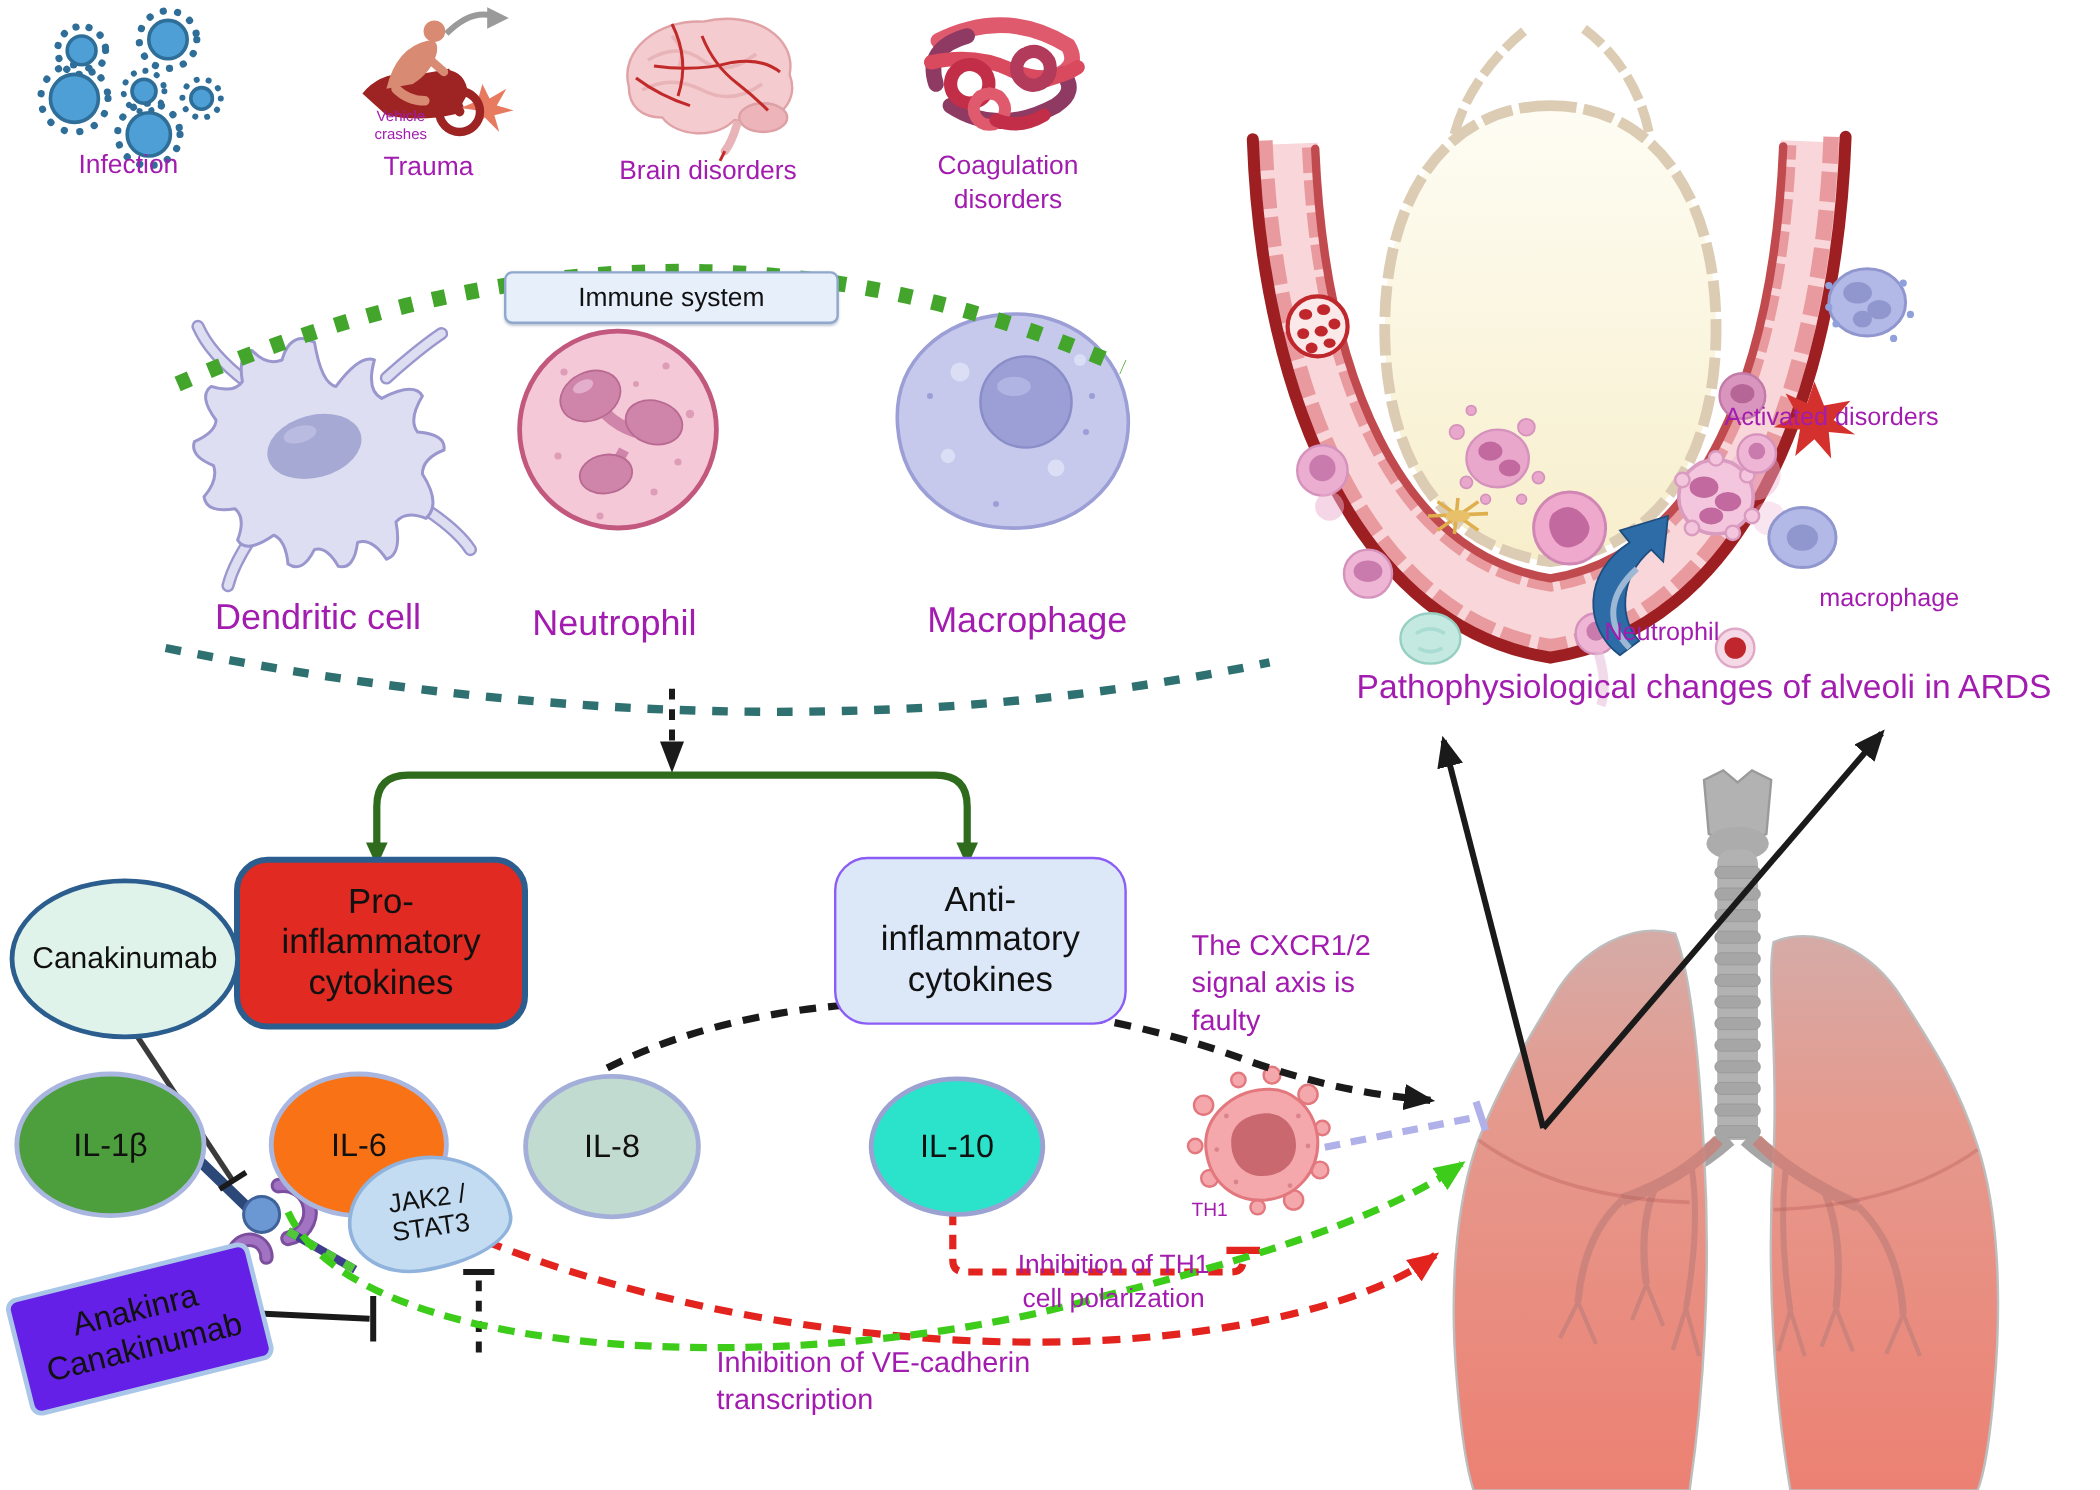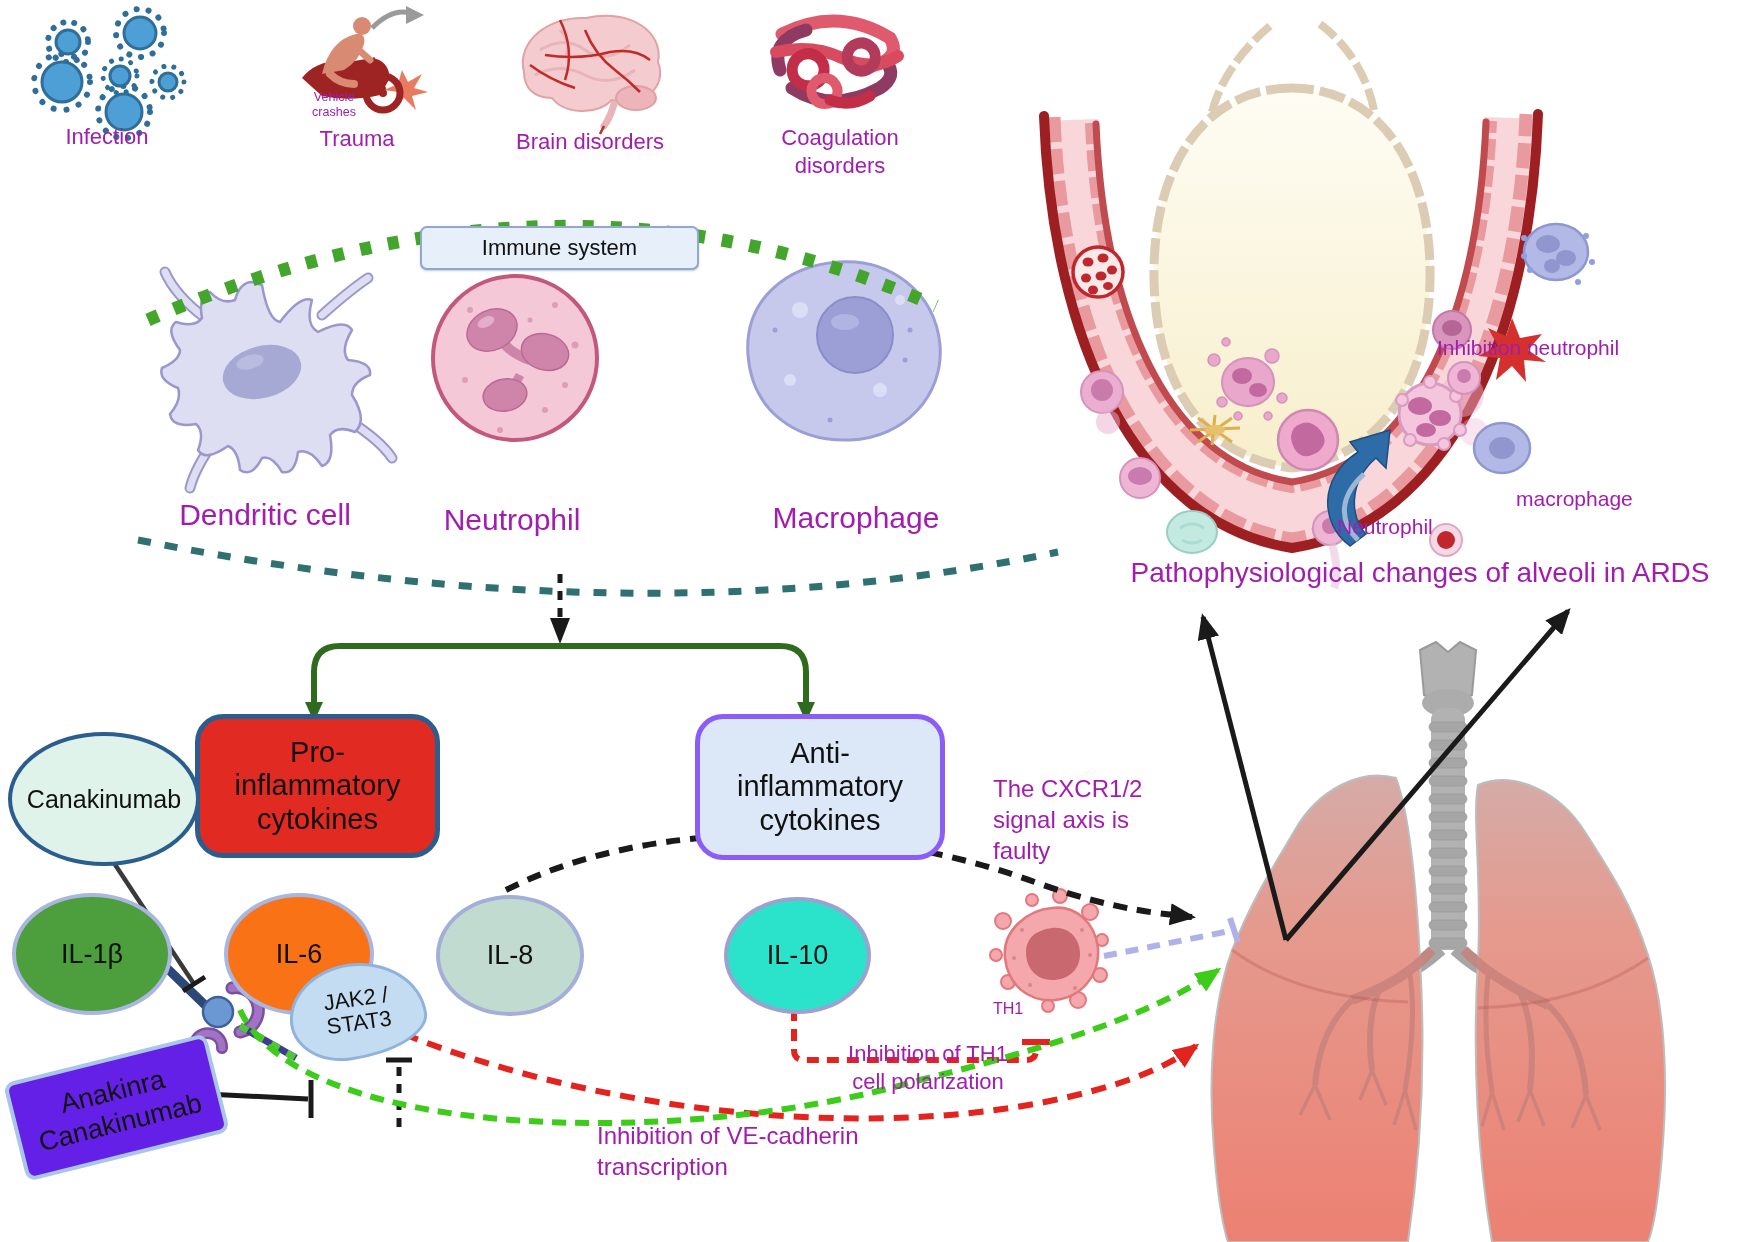--- a/index.html
+++ b/index.html
@@ -23,21 +23,21 @@
   #box-immune { left:420px; top:226px; width:275px; height:40px; font-size:22px;
     background:#E7EFFB; border:2px solid #8FA8CC; border-radius:7px; box-shadow:0 1px 2px rgba(80,100,140,.35);text-align:right; }
 
   #lbl-dendritic { left:265px; top:498px; font-size:30px; }
   #lbl-neut      { left:512px; top:503px; font-size:30px; }
   #lbl-macro     { left:856px; top:501px; font-size:30px; }
 
   #box-pro  { left:195px; top:714px; width:235px; height:134px; font-size:29px; line-height:1.14;
     background:#E02A22; border:5px solid #2B5D8E; border-radius:28px;text-align:center; }
   #box-anti { left:695px; top:714px; width:240px; height:136px; font-size:29px; line-height:1.14;
-    background:#DCE8F8; border:5px solid #8b5cf6; border-radius:28px; }
+    background:#DCE8F8; border:2px solid #8b5cf6; border-radius:28px; }
 
   #ell-cana { left:8px;  top:732px; width:184px; height:126px; font-size:25px;
     background:#DFF3EB; border:4px solid #2B5D8E; border-radius:50%; }
   .il { border-radius:50%; font-size:27px; }
   #ell-il1b { left:12px;  top:893px; width:152px; height:114px; background:#4D9E3C; border:4px solid #A9B6DF; }
   #ell-il6  { left:224px; top:893px; width:142px; height:114px; background:#f97316; border:4px solid #A9B6DF; }
   #ell-il8  { left:436px; top:895px; width:140px; height:113px; background:#C2DBD0; border:4px solid #A3AFD8;justify-content:center; }
   #ell-il10 { left:724px; top:897px; width:139px; height:109px; background:#2BE3CB; border:4px solid #9BA2D2; }
 
   #blob-jak { left:289px; top:963px; width:131px; height:90px; font-size:22px; line-height:1.1;
@@ -481,18 +481,18 @@
 
 <div class="lbl pre left" id="note-cxcr">The CXCR1/2
 signal axis is
 faulty</div>
 <div class="lbl c" id="lbl-th1">TH1</div>
 <div class="lbl c pre" id="note-th1">Inhibition of TH1
 cell polarization</div>
 <div class="lbl pre left" id="note-ve">Inhibition of VE-cadherin
 transcription</div>
 
-<div class="lbl left" id="lbl-actneut">Inhibition neutrophil</div>
+<div class="lbl left" id="lbl-actneut">Activated disorders</div>
 <div class="lbl left" id="lbl-macro-sm">macrophage</div>
 <div class="lbl left" id="lbl-neut-sm">Neutrophil</div>
 <div class="lbl c" id="cap-ards">Pathophysiological changes of alveoli in ARDS</div>
 
 </div>
 
 </body></html>

